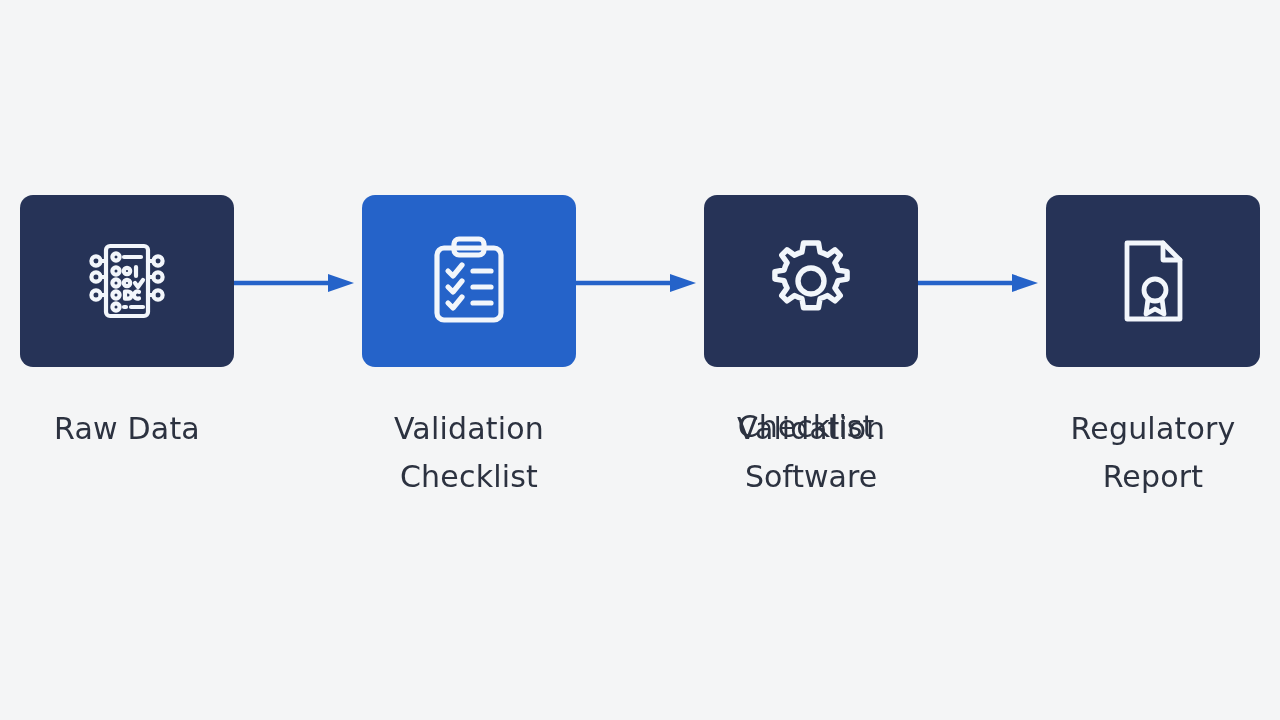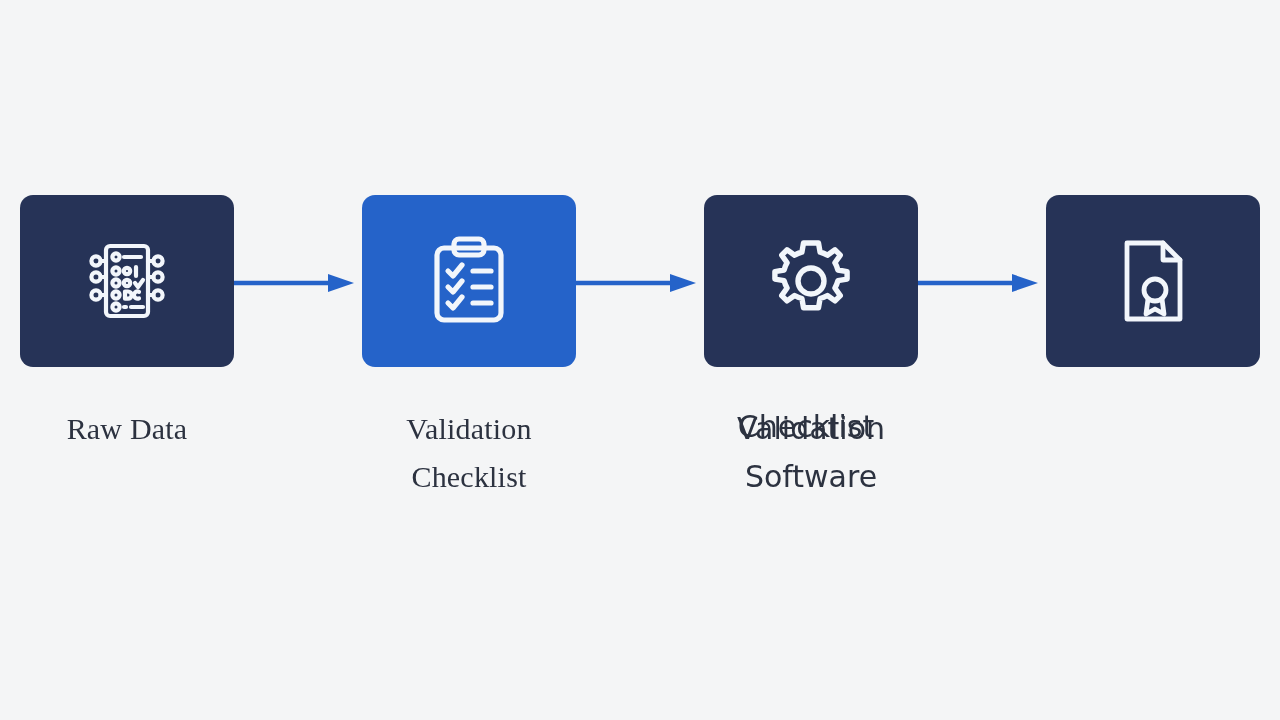--- a/index.html
+++ b/index.html
@@ -49,21 +49,20 @@
 
   .step-label {
     margin-top: 38px;
     text-align: center;
     font-size: 30px;
     line-height: 1.6;
     color: #2c3240;
     font-weight: 400;
     letter-spacing: 0.2px;
     white-space: pre-line;
-    font-family: Liberation Serif, serif;
   }
 
   
   .label-stack {
     position: relative;
     margin-top: 38px;
     height: 100px;
   }
   .label-stack .layer {
     position: absolute;
@@ -199,15 +198,17 @@
     <div class="card card-dark">
       <span>
         <svg width="96" height="96" viewBox="0 0 96 96" fill="none" stroke="#f2f6fb" stroke-width="4.8" stroke-linecap="round" stroke-linejoin="round">
           <path d="M22 10 h36 l17 17 v59 h-53 z"></path>
           <polyline points="58,10 58,27 75,27"></polyline>
           <circle cx="50" cy="57" r="11"></circle>
           <polyline points="43,66 41,81 50,76 59,81 57,66"></polyline>
         </svg>
       </span>
     </div>
+    <div class="step-label">Regulatory
+Report</div>
   </div>
 
 </div>
 
 </body></html>

